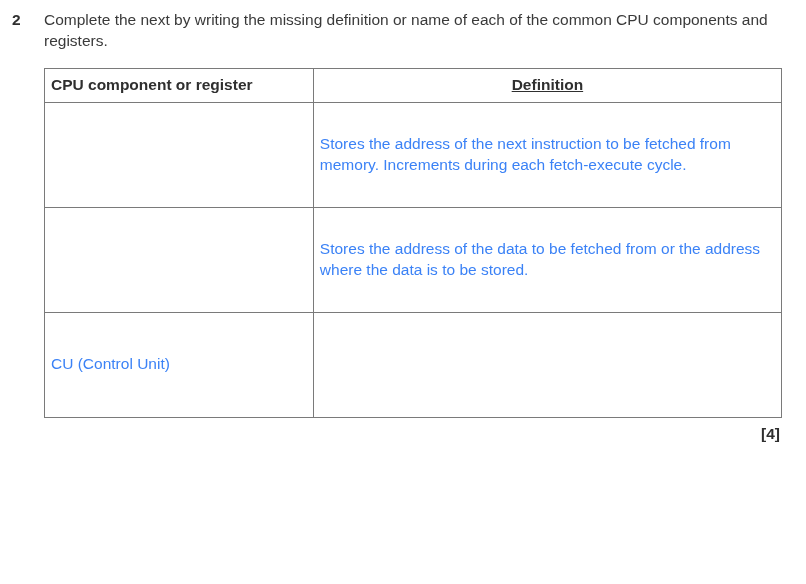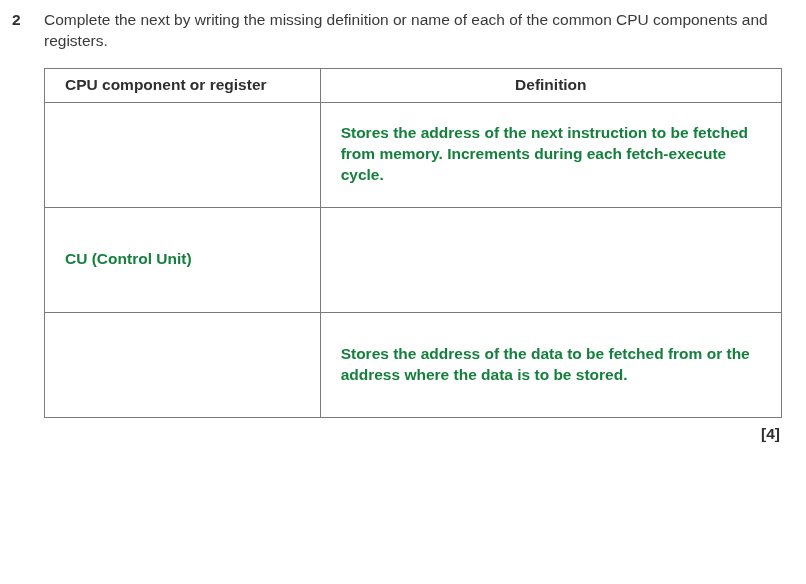--- a/index.html
+++ b/index.html
@@ -34,40 +34,41 @@
     margin-left: 32px;
   }
   table.qtable {
     border-collapse: collapse;
     width: 100%;
     table-layout: fixed;
   }
   table.qtable th,
   table.qtable td {
     border: 1px solid #7a7a7a;
-    padding: 6px 20px;
+    padding: 6px 6px;
     vertical-align: middle;
   }
   table.qtable th {
     font-weight: 700;
     color: #2f2f2f;
     background: #ffffff;
   }
   table.qtable th.col-comp {
     text-align: left;
     width: 36%;
   }
   table.qtable th.col-def {
     text-align: center;
     width: 64%;
+    text-decoration: underline;
   }
   table.qtable td {
     height: 92px;
-    font-weight: 700;
-    color: #15803d;
+    font-weight: 400;
+    color: #3b82f6;
     margin-left: 42px;
   }
   .marks-row {
     margin-left: 32px;
     text-align: right;
     font-weight: 700;
     color: #2f2f2f;
     padding-top: 6px;
     padding-right: 2px;
   }
@@ -89,26 +90,26 @@
           <th class="col-comp">CPU component or register</th>
           <th class="col-def">Definition</th>
         </tr>
       </thead>
       <tbody>
         <tr>
           <td></td>
           <td>Stores the address of the next instruction to be fetched from memory. Increments during each fetch-execute cycle.</td>
         </tr>
         <tr>
+          <td></td>
+          <td>Stores the address of the data to be fetched from or the address where the data is to be stored.</td>
+        </tr>
+        <tr>
           <td>CU (Control Unit)</td>
           <td></td>
-        </tr>
-        <tr>
-          <td></td>
-          <td>Stores the address of the data to be fetched from or the address where the data is to be stored.</td>
         </tr>
       </tbody>
     </table>
   </div>
 
   <div class="marks-row">[4]</div>
 
 </div>
 
 </body></html>

